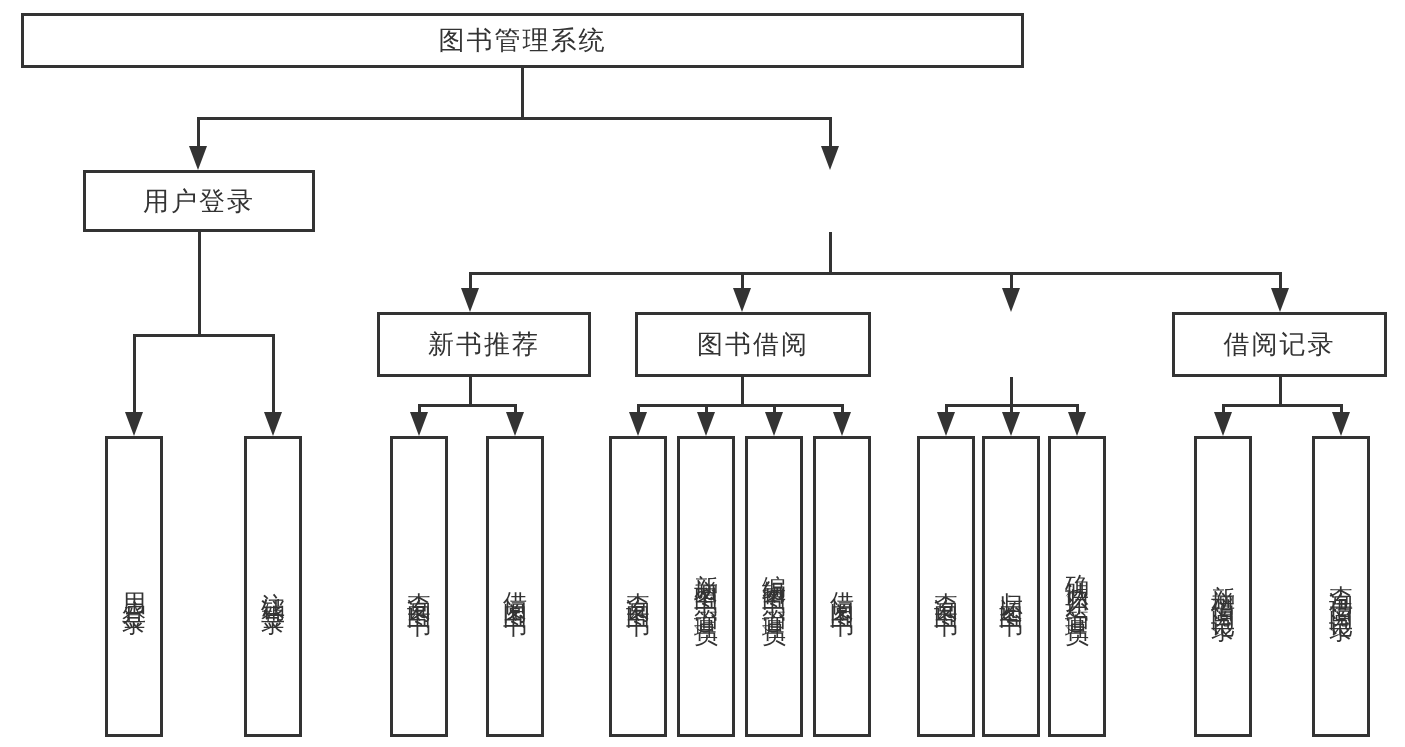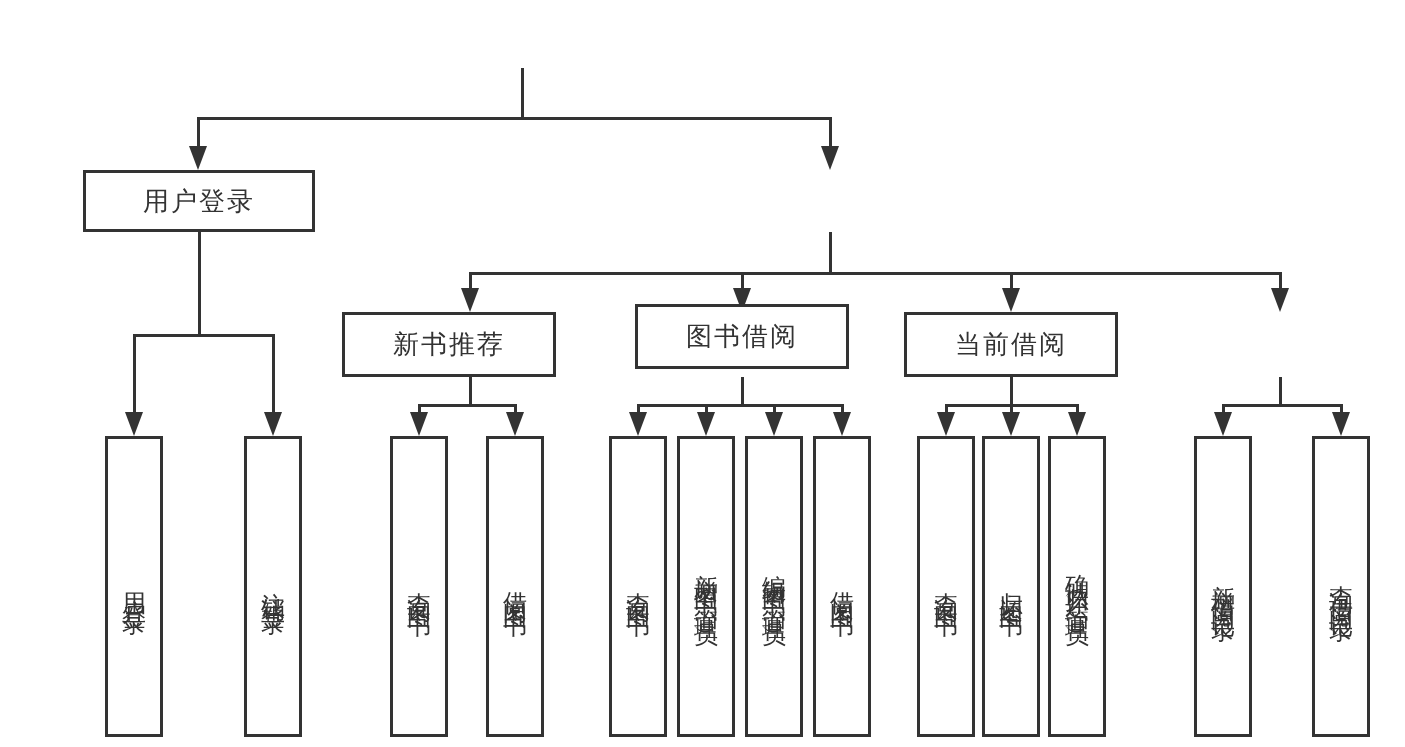--- a/index.html
+++ b/index.html
@@ -47,20 +47,21 @@
     color:#b4b4b4;
     white-space:nowrap;
     z-index:9;
   }
 </style>
 </head>
 <body>
 
 <div class="canvas">
 
+  <div class="node nh" style="left:21px;top:13px;width:1003px;height:55px">图书管理系统</div>
 
   <div class="vl" style="left:520.5px;top:68px;height:51px"></div>
   <div class="hl" style="left:196.5px;top:117px;width:635px"></div>
   <div class="vl" style="left:196.5px;top:117px;height:31px"></div>
   <div class="arr" style="left:189px;top:146px"></div>
   <div class="vl" style="left:828.5px;top:117px;height:31px"></div>
   <div class="arr" style="left:821px;top:146px"></div>
 
   <div class="node nh" style="left:83px;top:170px;width:232px;height:62px">用户登录</div>
 
@@ -75,23 +76,23 @@
   <div class="hl" style="left:468.5px;top:271.5px;width:813px"></div>
   <div class="vl" style="left:468.5px;top:271.5px;height:18px"></div>
   <div class="arr" style="left:461px;top:288px"></div>
   <div class="vl" style="left:740.5px;top:271.5px;height:18px"></div>
   <div class="arr" style="left:733px;top:288px"></div>
   <div class="vl" style="left:1009.5px;top:271.5px;height:18px"></div>
   <div class="arr" style="left:1002px;top:288px"></div>
   <div class="vl" style="left:1278.5px;top:271.5px;height:18px"></div>
   <div class="arr" style="left:1271px;top:288px"></div>
 
-  <div class="node nh" style="left:342px;top:312px;width:214px;height:65px">新书推荐</div>
-  <div class="node nh" style="left:635px;top:304px;width:214px;height:65px">图书借阅</div>
-  <div class="node nh" style="left:904px;top:312px;width:214px;height:65px">当前借阅</div>
+  <div class="node nh" style="left:377px;top:312px;width:214px;height:65px">新书推荐</div>
+  <div class="node nh" style="left:635px;top:312px;width:236px;height:65px">图书借阅</div>
+  <div class="node nh" style="left:1172px;top:312px;width:215px;height:65px">借阅记录</div>
 
   <div class="vl" style="left:468.5px;top:377px;height:29px"></div>
   <div class="hl" style="left:417.5px;top:404px;width:99px"></div>
   <div class="vl" style="left:417.5px;top:404px;height:10px"></div>
   <div class="arr" style="left:410px;top:412px"></div>
   <div class="vl" style="left:513.5px;top:404px;height:10px"></div>
   <div class="arr" style="left:506px;top:412px"></div>
 
   <div class="vl" style="left:740.5px;top:377px;height:29px"></div>
   <div class="hl" style="left:636.5px;top:404px;width:207px"></div>

